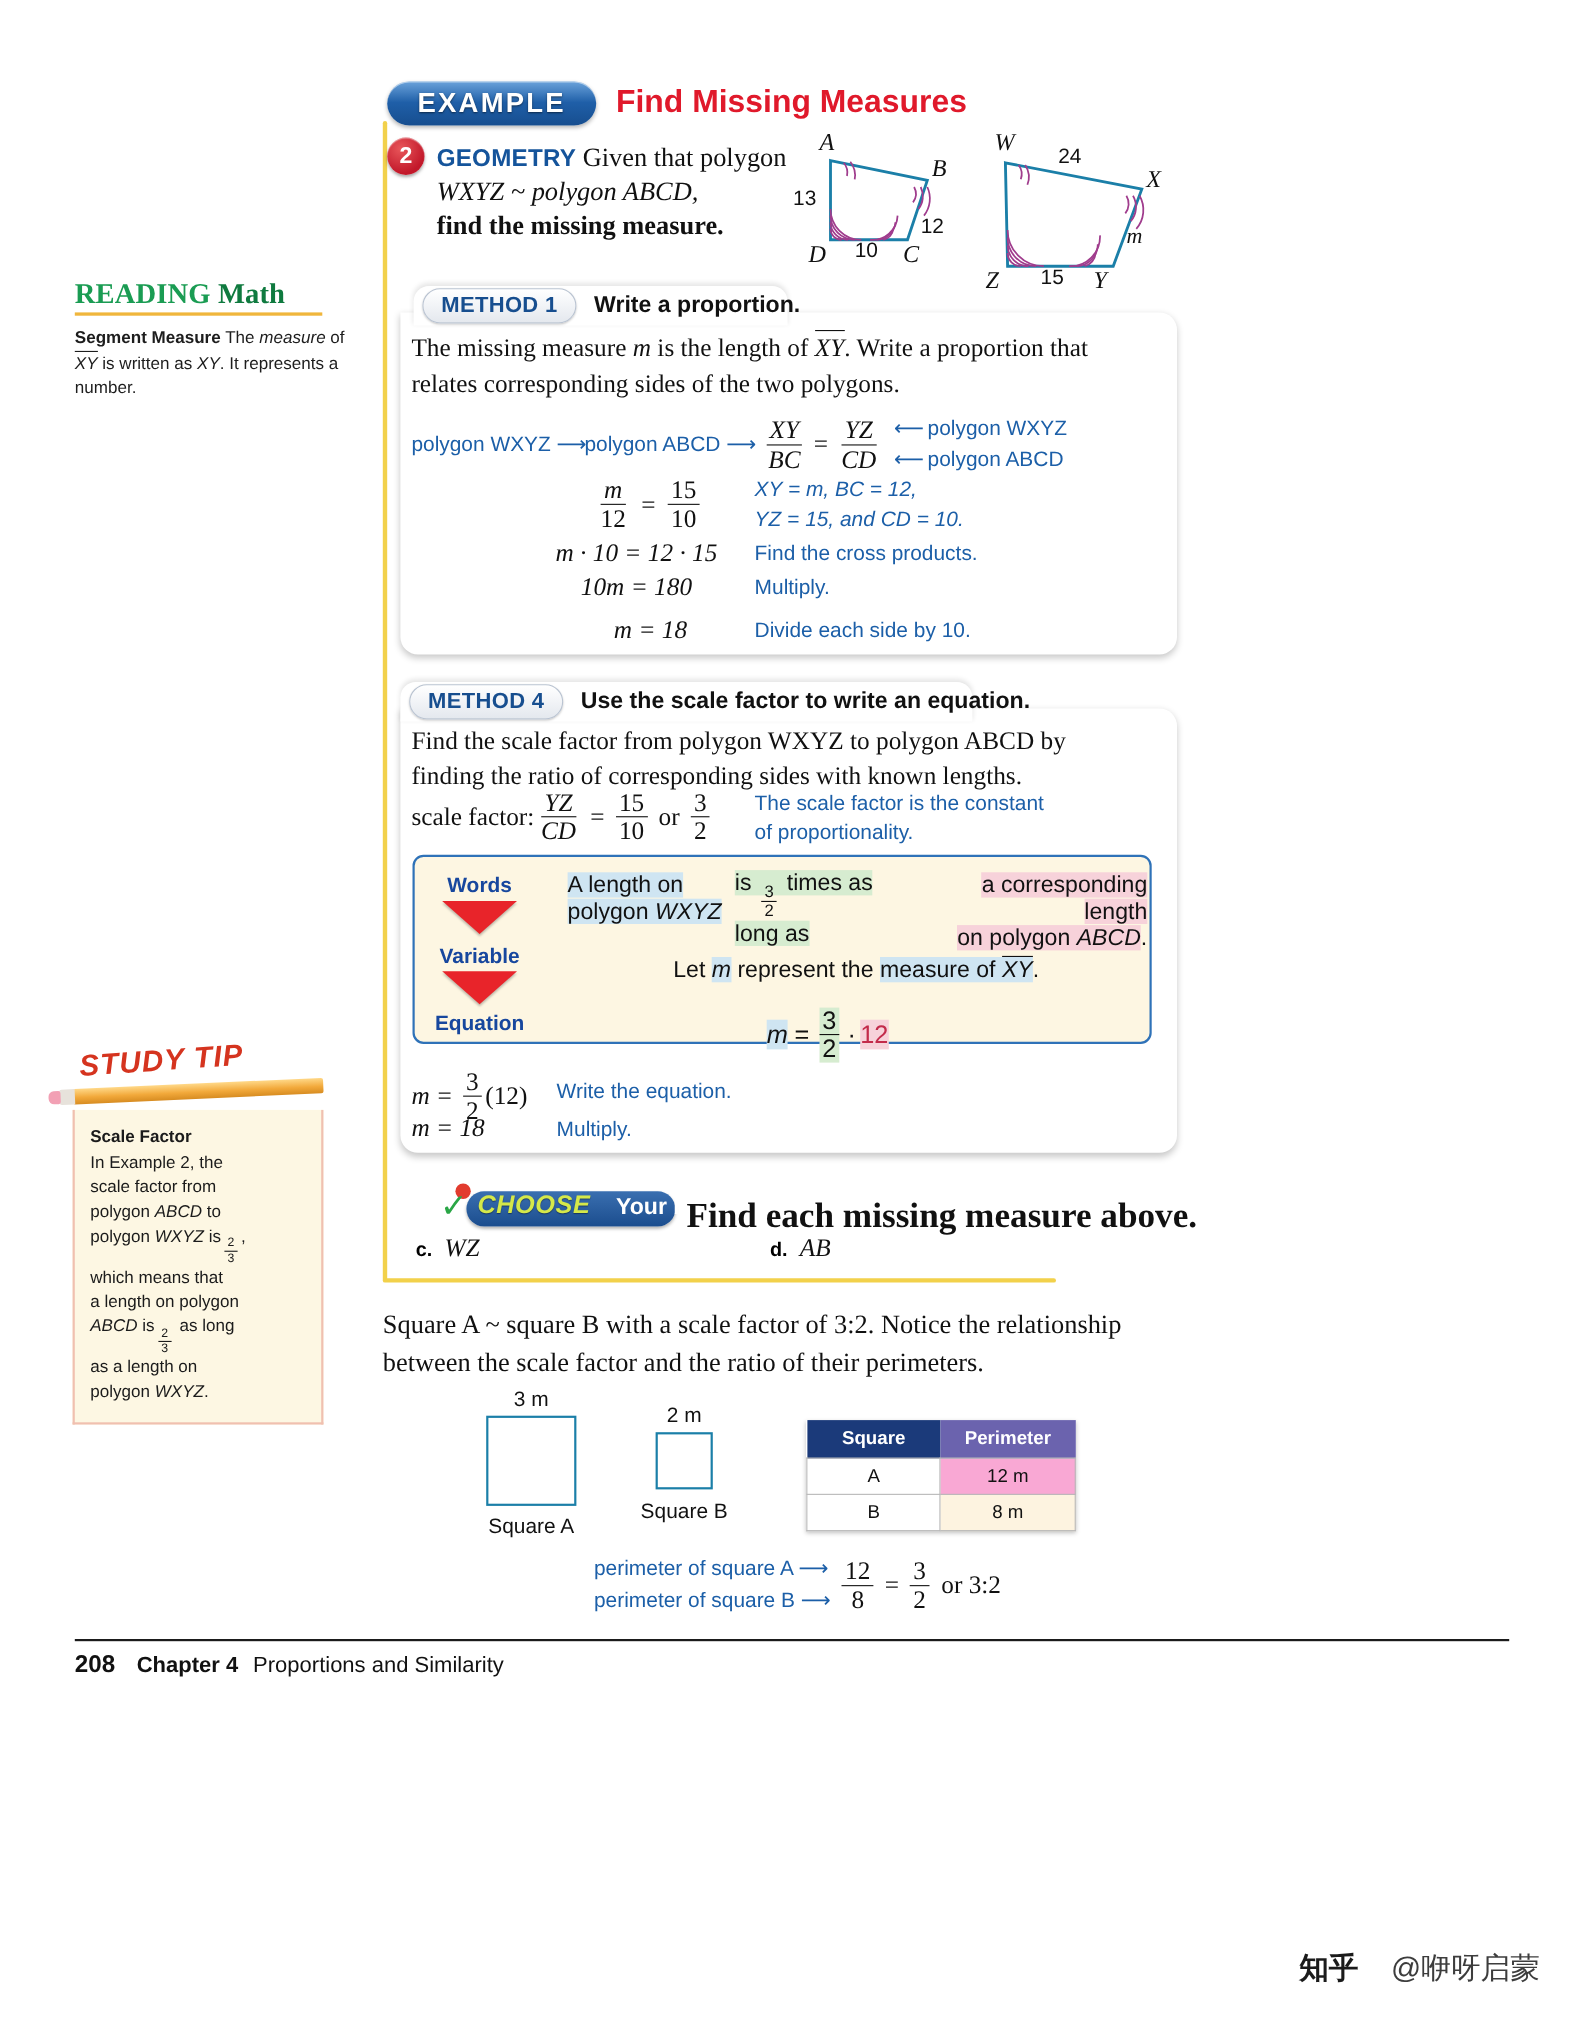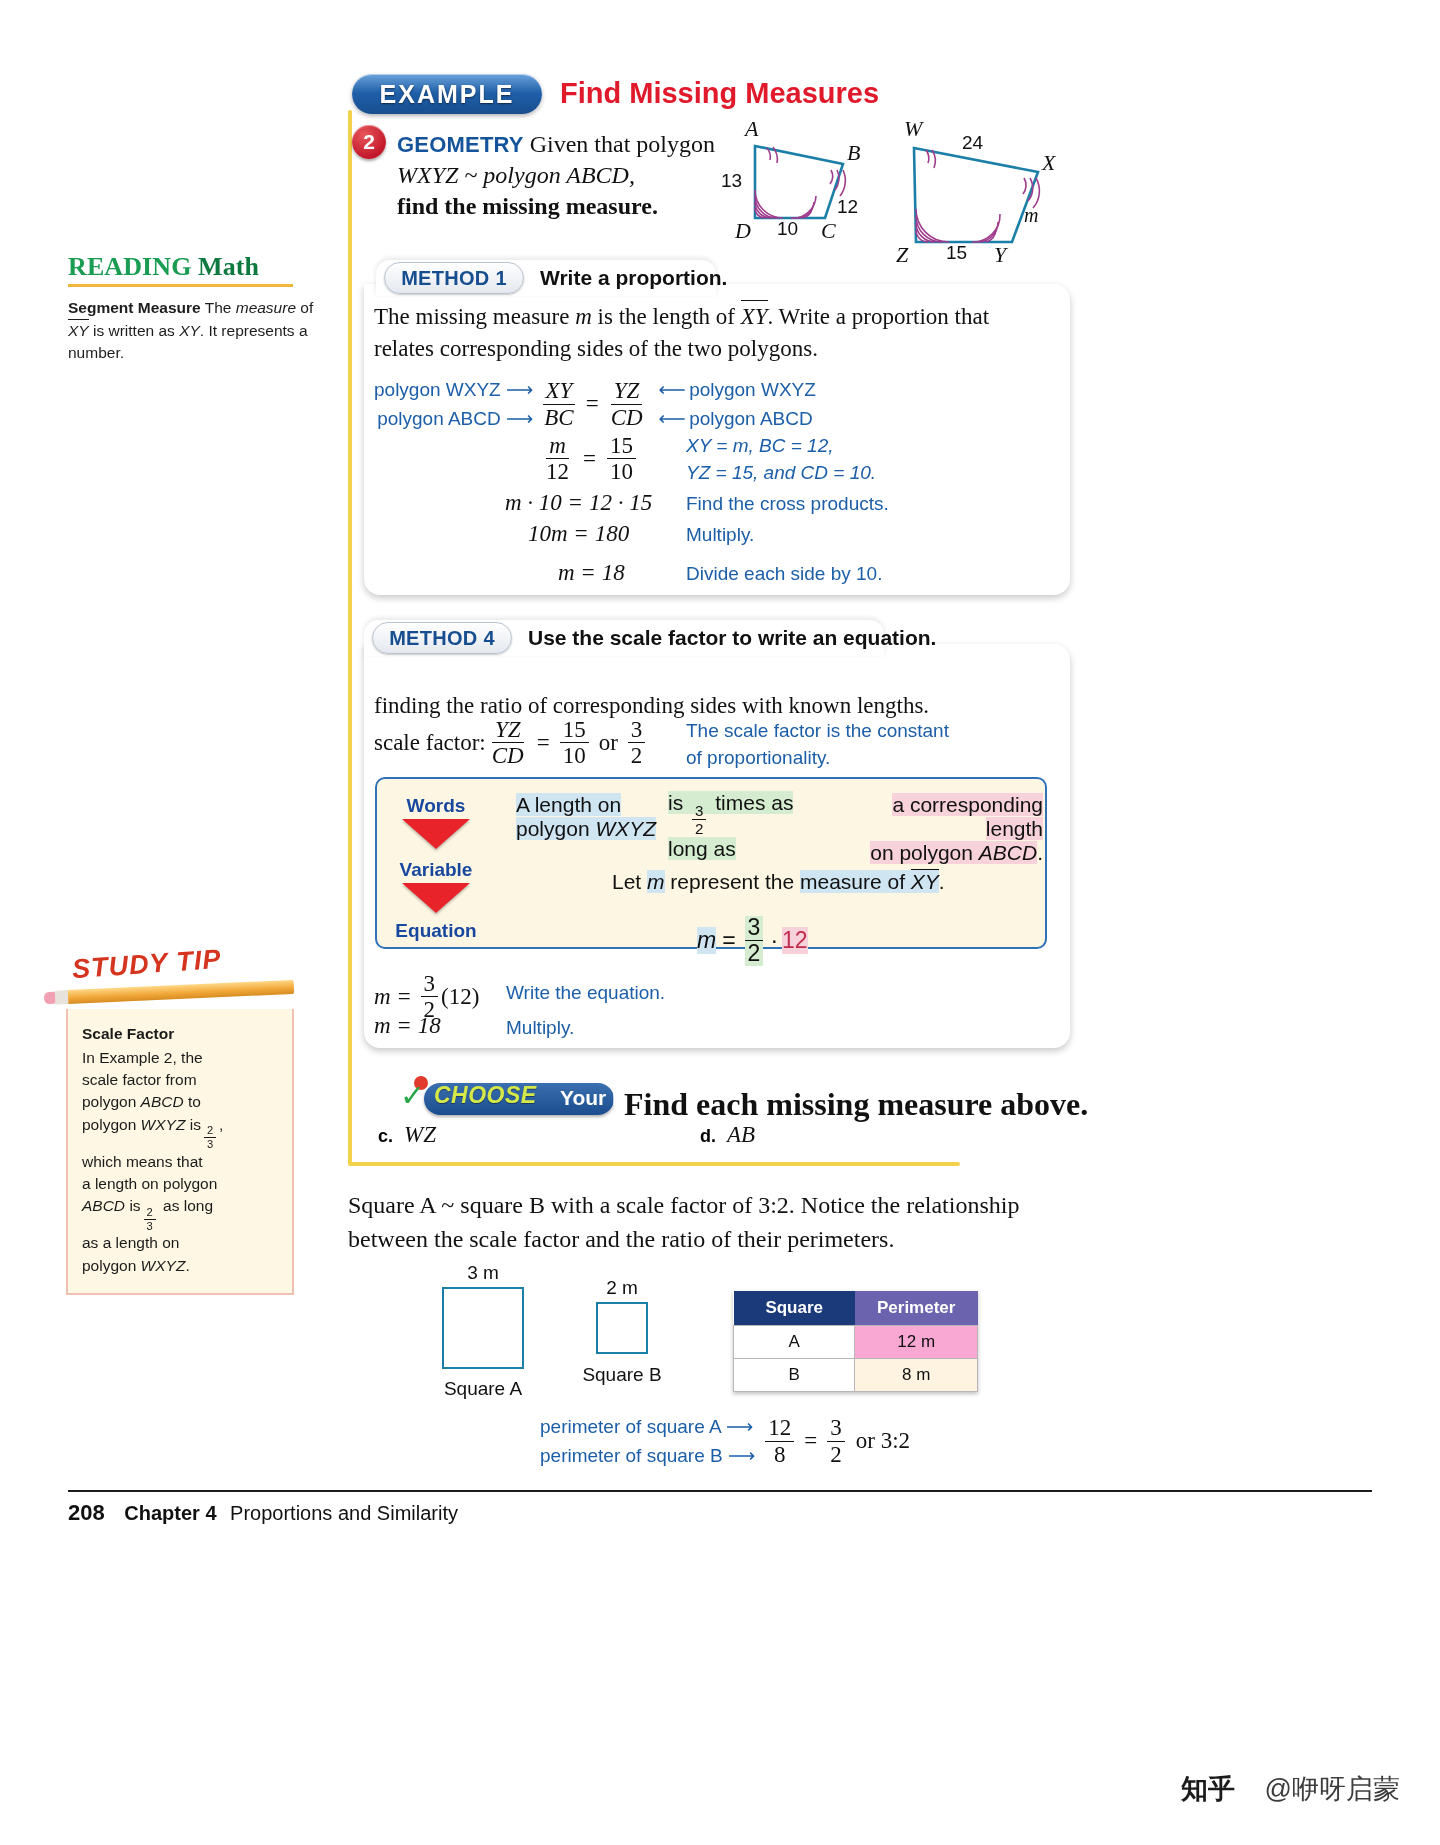--- a/index.html
+++ b/index.html
@@ -261,21 +261,21 @@
   <div class="method-pill">METHOD 1</div>
   <div class="method-sub">Write a proportion.</div>
 </div>
 
 <div class="body-text" style="position:absolute; left:374px; top:300px; width:680px;">
   <span>The missing measure </span><span class="ital">m</span><span> is the length of </span><span class="ital over">XY</span><span>. Write a proportion that</span><br>
   <span>relates corresponding sides of the two polygons.</span>
 </div>
 
 <div style="position:absolute; left:374px; top:375px; display:flex; align-items:center;">
-  <div style="display:flex; flex-direction:column; line-height:1.55; text-align:right;">
+  <div style="display:flex; line-height:1.55; text-align:right;">
     <span class="prop-lbl"><span>polygon WXYZ</span> <span style="letter-spacing:-2px;">⟶</span></span>
     <span class="prop-lbl"><span>polygon ABCD</span> <span style="letter-spacing:-2px;">⟶</span></span>
   </div>
   <span class="math frac" style="margin-left:10px; font-style:italic;">
     <span class="num">XY</span>
       <span class="den">BC</span>
     </span>
   <span class="math" style="margin:0 6px;">=</span>
   <span class="math frac" style="font-style:italic;">
     <span class="num">YZ</span>
@@ -312,21 +312,21 @@
 <div class="math ital" style="position:absolute; left:558px; top:560px;">m = 18</div>
 <div class="note" style="position:absolute; left:686px; top:561px;">Divide each side by 10.</div>
 
 <div class="method-card" style="left:364px; top:644px; width:706px; height:404px;"></div>
 <div class="method-tab" style="left:364px; top:620px; width:520px;">
   <div class="method-pill">METHOD 4</div>
   <div class="method-sub">Use the scale factor to write an equation.</div>
 </div>
 
 <div class="body-text" style="position:absolute; left:374px; top:658px; width:690px;">
-  <br>
+  <span style="font-style:normal;"><span>Find the scale factor from polygon WXYZ to polygon ABCD by</span></span><br>
   <span>finding the ratio of corresponding sides with known lengths.</span>
 </div>
 
 <div style="position:absolute; left:374px; top:718px; display:flex; align-items:center;">
   <span class="math">scale factor: </span>
   <span class="math frac ital">
     <span class="num">YZ</span>
       <span class="den">CD</span>
     </span>
   <span class="math" style="margin:0 7px;">=</span>

